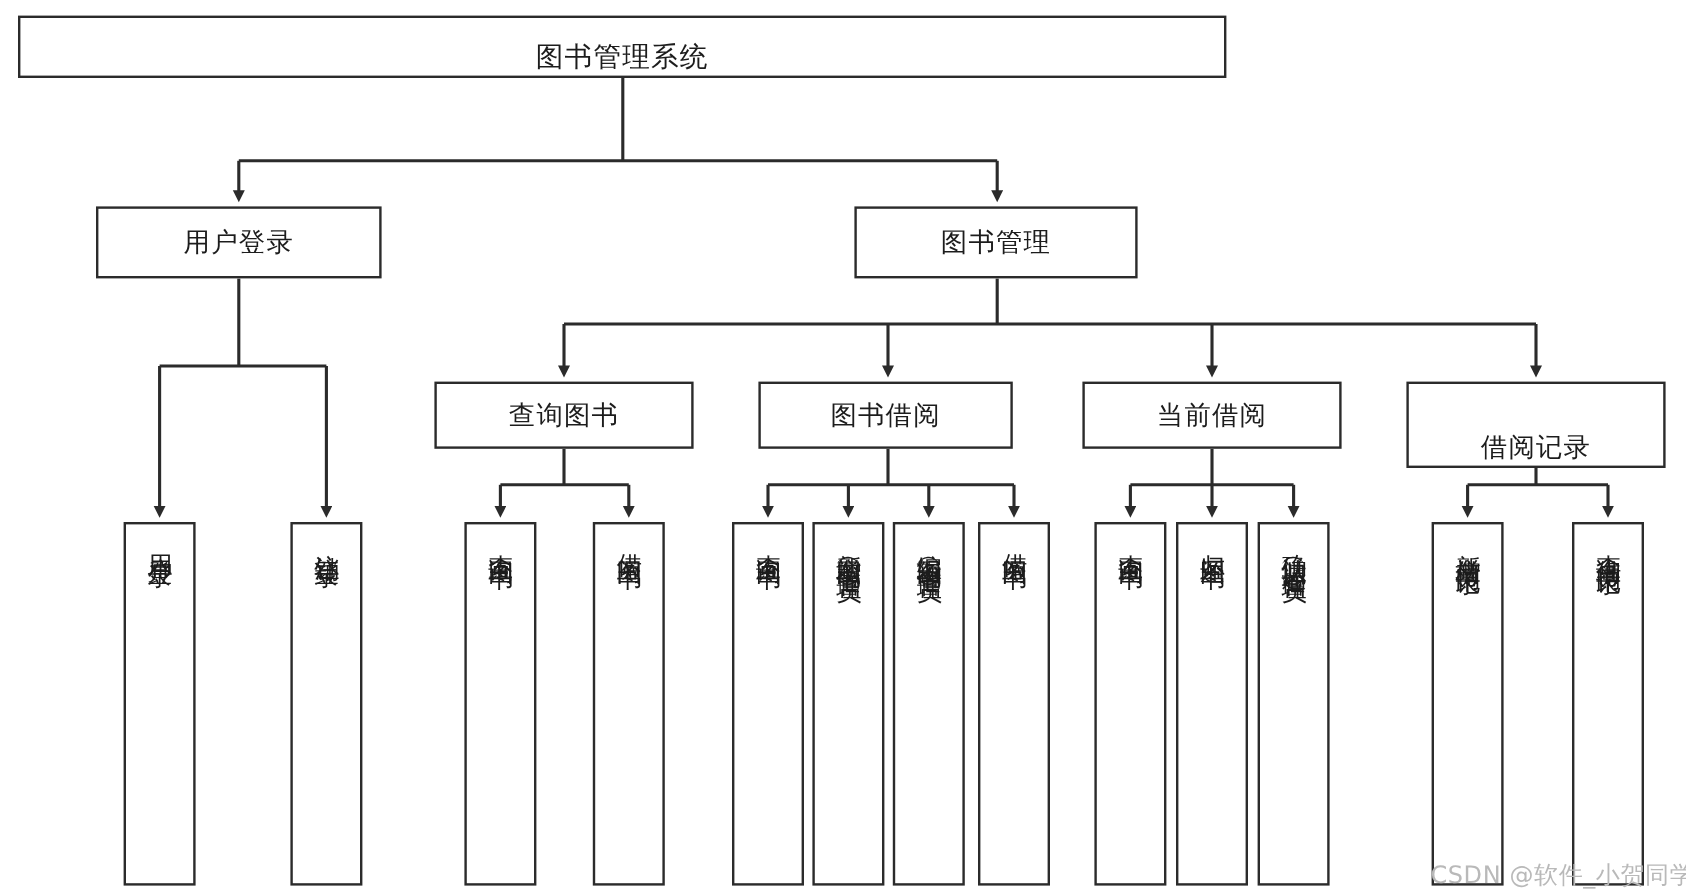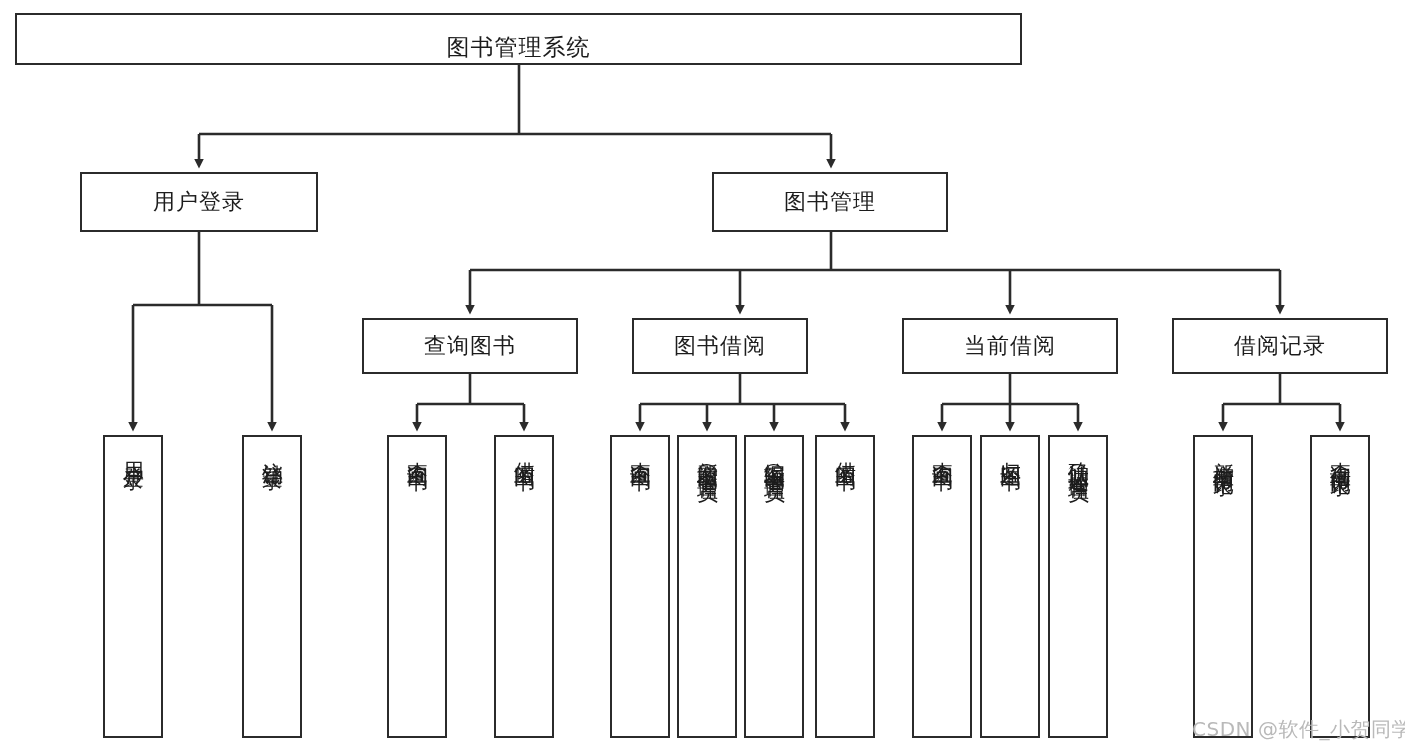--- a/index.html
+++ b/index.html
@@ -120,27 +120,27 @@
   <div class="node h" style="left:80px;top:172px;width:238px;height:60px;">
     <span>用户登录</span>
   </div>
   <div class="node h" style="left:712px;top:172px;width:236px;height:60px;">
     <span>图书管理</span>
   </div>
 
   <div class="node h" style="left:362px;top:318px;width:216px;height:56px;">
     <span>查询图书</span>
   </div>
-  <div class="node h" style="left:632px;top:318px;width:176px;height:56px;">
+  <div class="node h" style="left:632px;top:318px;width:212px;height:56px;">
     <span>图书借阅</span>
   </div>
   <div class="node h" style="left:902px;top:318px;width:216px;height:56px;">
     <span>当前借阅</span>
   </div>
-  <div class="node h" style="left:1172px;top:318px;width:216px;height:56px;">
+  <div class="node h" style="left:1172px;top:318px;width:216px;height:72px;align-items:flex-end;">
     <span>借阅记录</span>
   </div>
 
   <div class="node v" style="left:103px;top:435px;width:60px;height:303px;">
     <span class="vtext">用户登录</span>
   </div>
   <div class="node v" style="left:242px;top:435px;width:60px;height:303px;">
     <span class="vtext">注销登录</span>
   </div>
 

